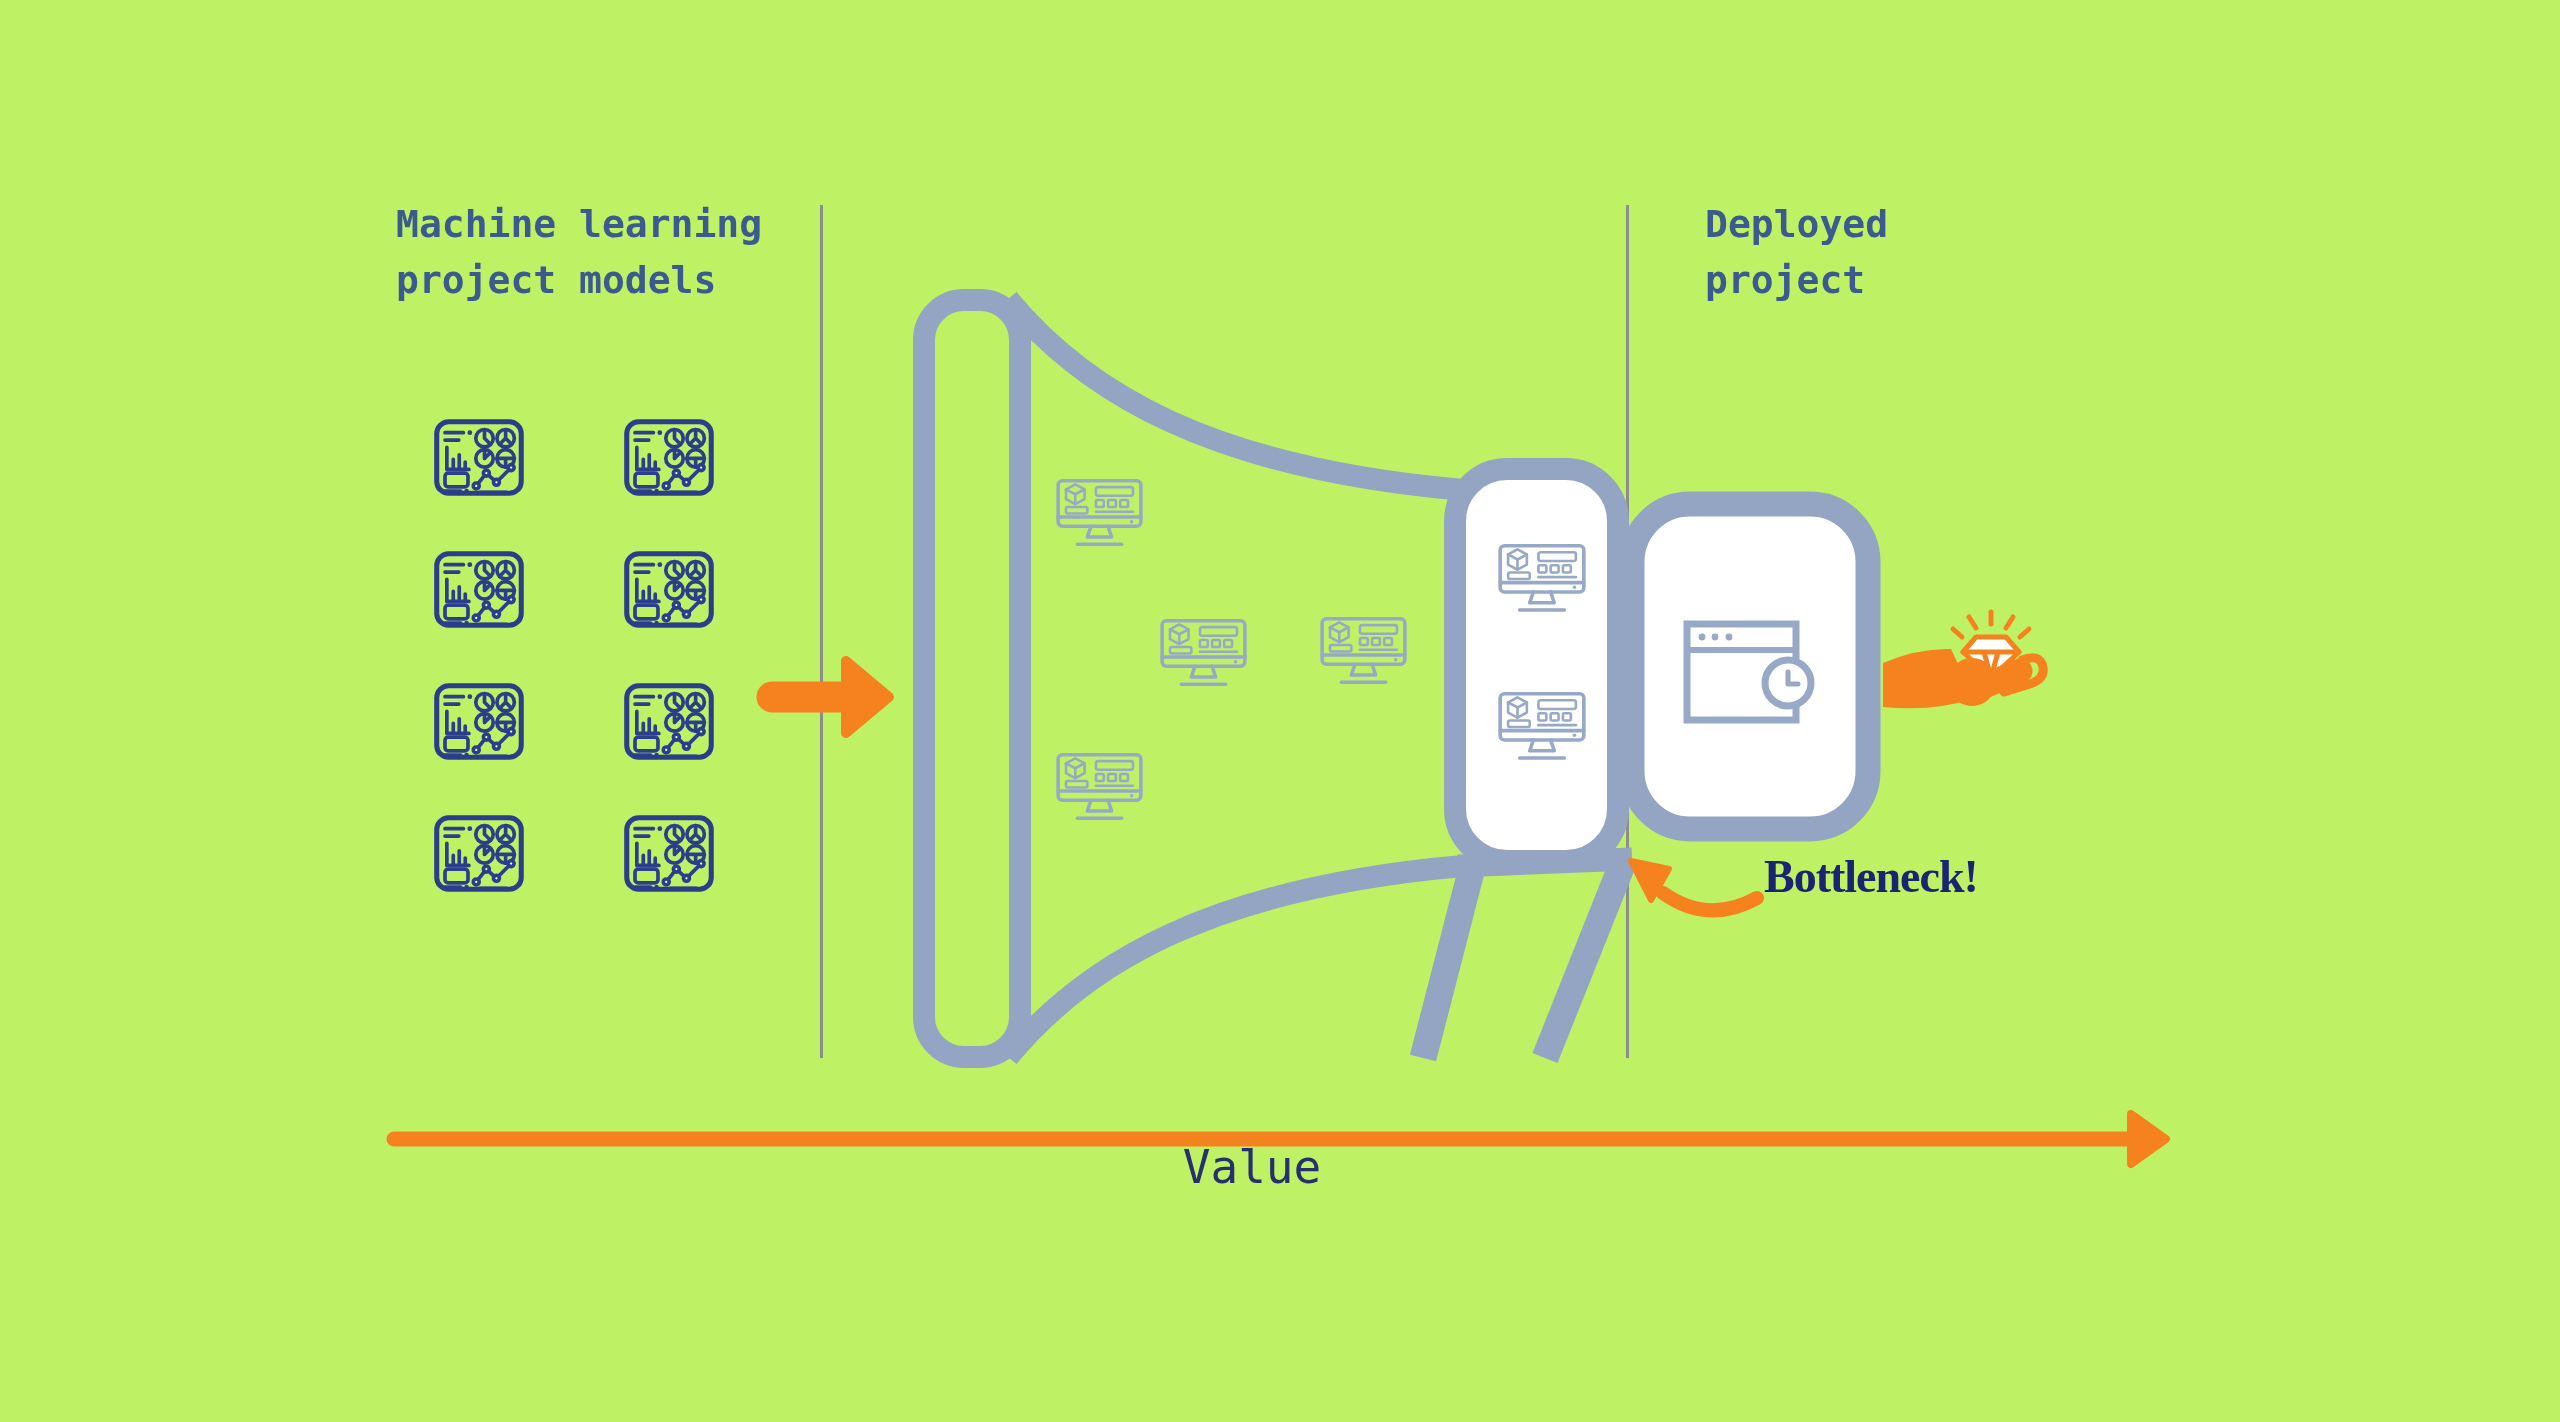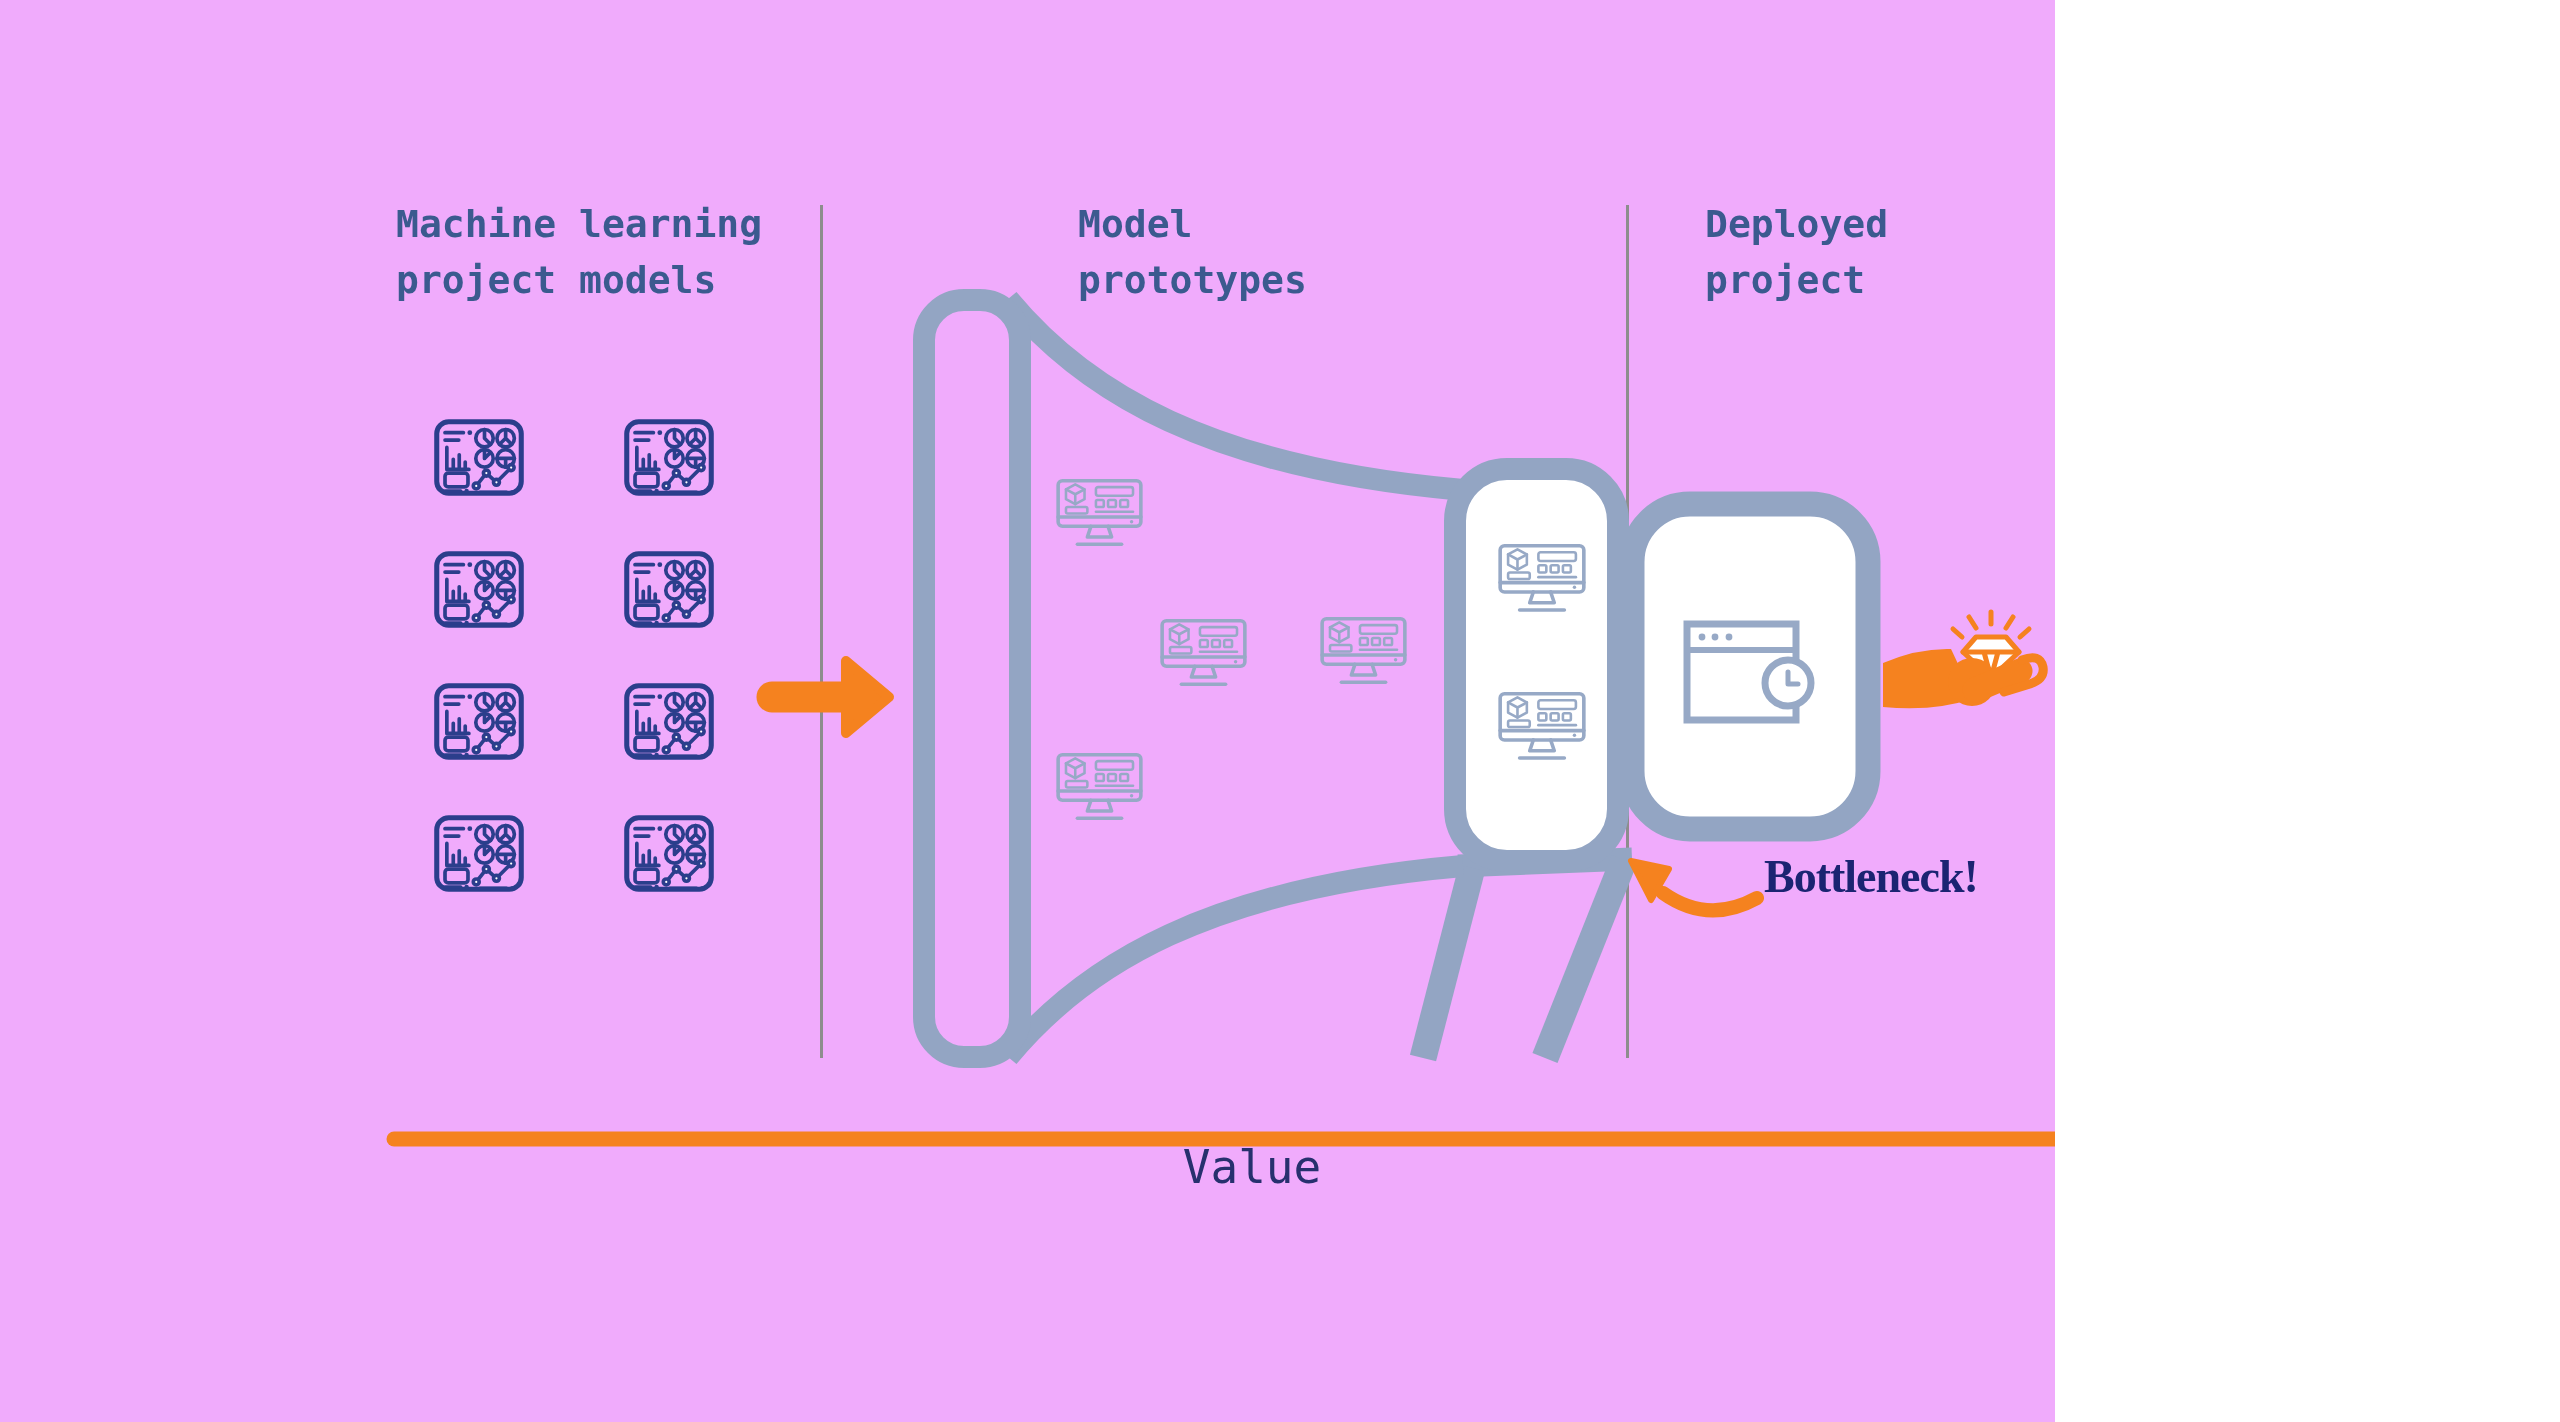--- a/index.html
+++ b/index.html
@@ -1,17 +1,17 @@
 <!DOCTYPE html>
 <html><head>
 <meta charset="utf-8">
 <style>
   html,body{margin:0;padding:0;background:#ffffff;}
   .stage{
-    position:relative;width:2055px;height:1422px;background:#f0abfc;overflow:hidden;
+    position:relative;width:2560px;height:1422px;background:#bef264;overflow:hidden;
     font-family:"DejaVu Sans Mono","Liberation Mono",monospace;
   }
   .hdr{
     position:absolute;font-weight:700;font-size:38px;line-height:56px;
     color:#3b5a8f;white-space:pre;letter-spacing:0px;
   }
   .divider{position:absolute;width:3px;background:#8d8d8d;top:205px;height:853px;}
   .abs{position:absolute;}
   .bottleneck{
     position:absolute;left:1764px;top:850px;
@@ -82,21 +82,20 @@
           <rect x="73" y="30" width="11" height="10" rx="2"></rect>
           <rect x="90" y="30" width="11" height="10" rx="2"></rect>
           <path d="M56 46.5 H108"></path>
         </g>
         <circle cx="106" cy="60.5" r="2.4" fill="#97a9c6"></circle>
       </symbol>
     </defs>
   </svg>
 
   <div class="hdr" style="left:396px;top:196px;"><span>Machine learning</span><br><span>project models</span></div>
-  <div class="hdr" style="left:1078px;top:196px;"><span>Model</span><br><span>prototypes</span></div>
   <div class="hdr" style="left:1705px;top:196px;"><span>Deployed</span><br><span>project</span></div>
 
   <div class="divider" style="left:820px;"></div>
   <div class="divider" style="left:1626px;"></div>
 
   <svg class="abs" style="left:433px;top:418px" width="92" height="79">
       <use href="#sym-dashboard"></use>
     </svg>
   <svg class="abs" style="left:623px;top:418px" width="92" height="79">
       <use href="#sym-dashboard"></use>

